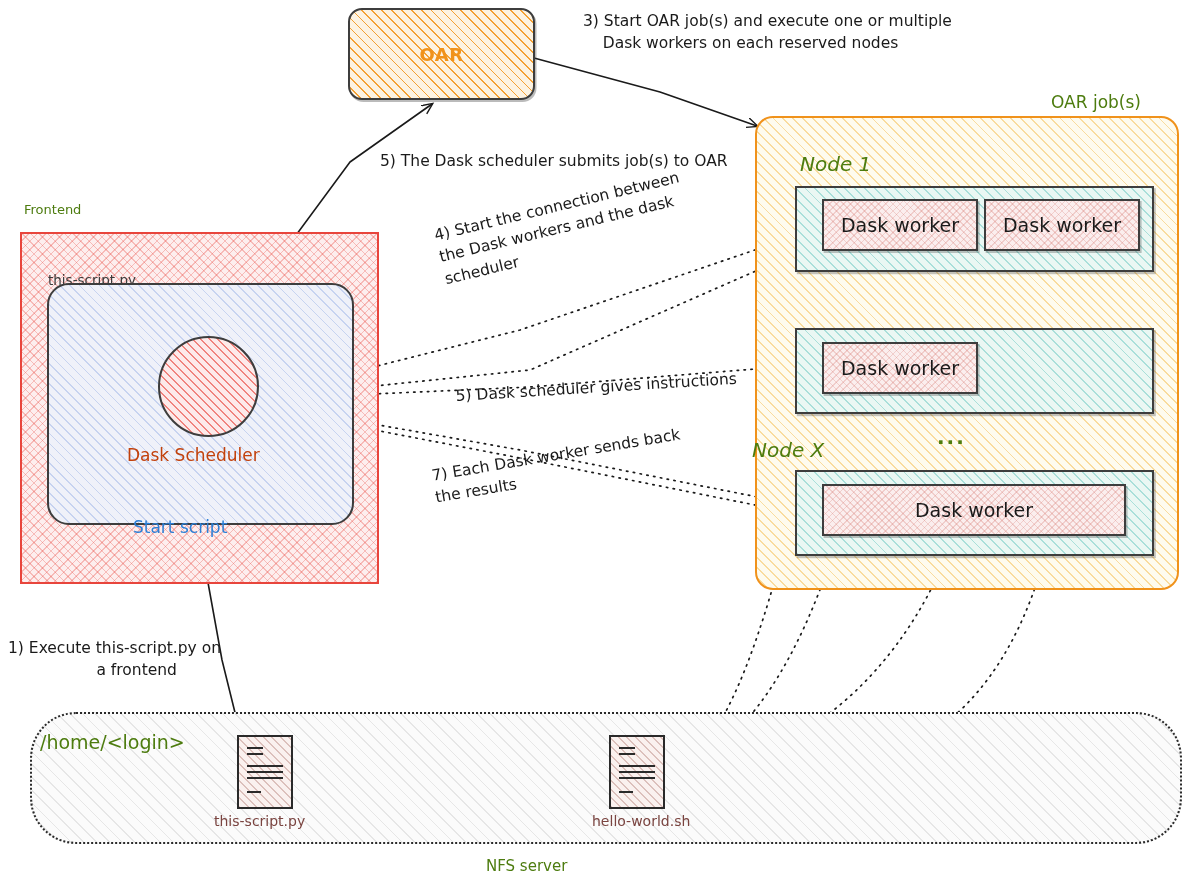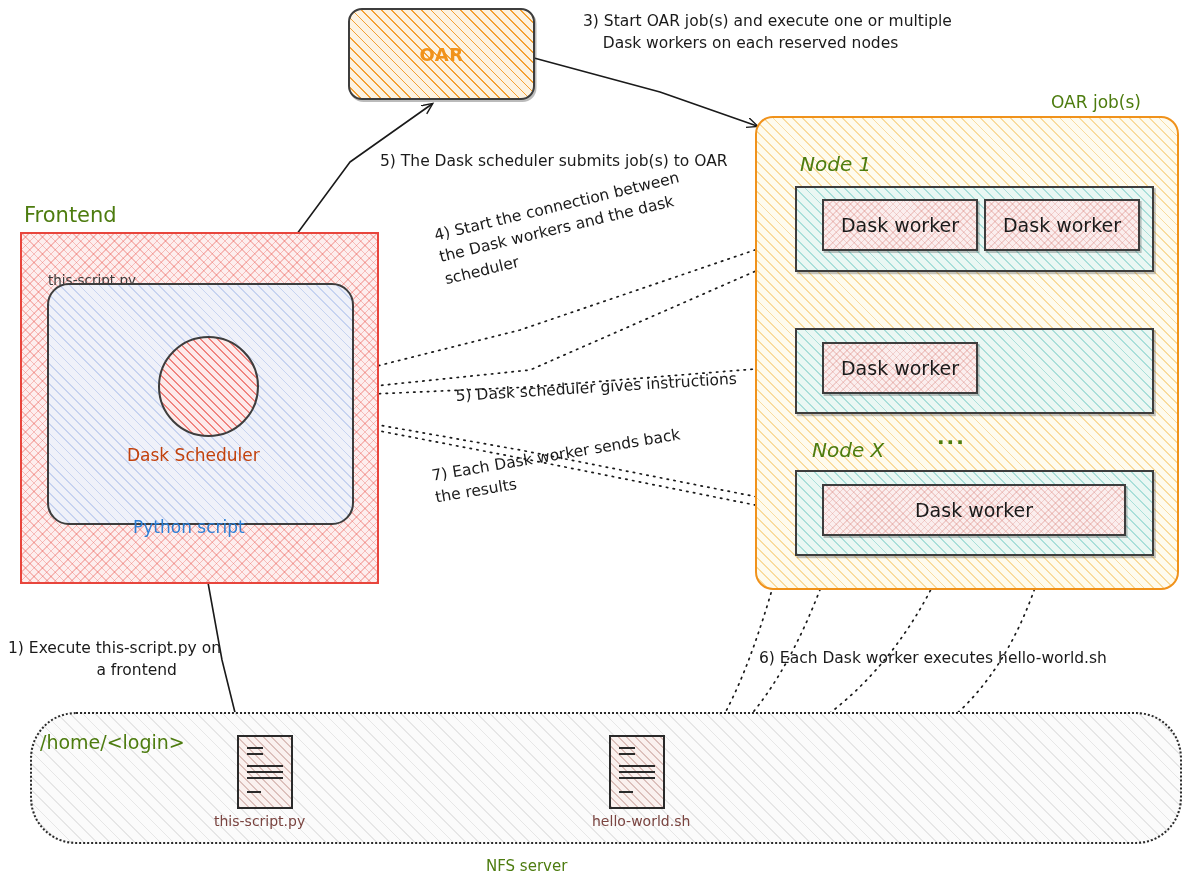--- a/index.html
+++ b/index.html
@@ -42,21 +42,21 @@
     transform: translateY(-50%);
     width: 100%;
     text-align: center;
     font-size: 18px;
     font-weight: 700;
     color: #f0921b;
     letter-spacing: 0.5px;
   }
 
   
-  #frontend-label { left: 24px; top: 202px; font-size: 21px; }
+  #frontend-label { left: 24px; top: 202px; font-size: 13px; }
   #frontend-box {
     position: absolute;
     left: 20px; top: 232px;
     width: 355px; height: 348px;
     border: 2.2px solid #e8453c;
     background-color: #fdeeee;
     background-image:
       repeating-linear-gradient(45deg, rgba(232,69,60,0.30) 0 1.1px, rgba(0,0,0,0) 1.1px 6px),
       repeating-linear-gradient(-45deg, rgba(232,69,60,0.30) 0 1.1px, rgba(0,0,0,0) 1.1px 6px);
   }
@@ -214,37 +214,37 @@
   <div id="oar-box">
     <div id="oar-label">OAR</div>
   </div>
 
   <div class="lbl" id="frontend-label">Frontend</div>
   <div id="frontend-box"></div>
   <div class="lbl" id="script-label">this-script.py</div>
   <div id="python-box"></div>
   <div id="scheduler-circle"></div>
   <div class="lbl" id="scheduler-label">Dask Scheduler</div>
-  <div class="lbl" id="python-label">Python script</div>
+  <div class="lbl" id="python-label">Start script</div>
 
   <div class="lbl" id="oarjobs-title">OAR job(s)</div>
   <div id="oarjobs-box"></div>
 
   <div class="lbl node-label" style="left:800px; top:152px;">Node 1</div>
   <div class="node-box" style="left:795px; top:186px; width:355px; height:82px;"></div>
   <div class="worker-box" style="left:822px; top:199px; width:152px; height:48px;">Dask worker</div>
   <div class="worker-box" style="left:984px; top:199px; width:152px; height:48px;">Dask worker</div>
 
   <div class="lbl node-label" style="left:800px; top:294px;margin-top:40px;">Node 2</div>
   <div class="node-box" style="left:795px; top:328px; width:355px; height:82px;"></div>
   <div class="worker-box" style="left:822px; top:342px; width:152px; height:48px;">Dask worker</div>
 
   <div class="lbl" id="node-ellipsis">...</div>
 
-  <div class="lbl node-label" style="left:812px; top:438px;">Node X</div>
+  <div class="lbl node-label" style="left:752px; top:438px;">Node X</div>
   <div class="node-box" style="left:795px; top:470px; width:355px; height:82px;"></div>
   <div class="worker-box" style="left:822px; top:484px; width:300px; height:48px;">Dask worker</div>
 
   <div id="nfs-box"></div>
   <div class="lbl" id="home-label">/home/&lt;login&gt;</div>
 
   <div class="file-icon" style="left:237px; top:735px;">
     <div class="file-line" style="top:10px; width:16px;"></div>
     <div class="file-line" style="top:16px; width:16px;"></div>
     <div class="file-line" style="top:28px; width:36px;"></div>
@@ -270,15 +270,14 @@
     Dask workers on each reserved nodes</div>
   <div class="ann" id="ann2">5) The Dask scheduler submits job(s) to OAR</div>
   <div class="ann" id="ann4">4) Start the connection between
 the Dask workers and the dask
 scheduler</div>
   <div class="ann" id="ann5">5) Dask scheduler gives instructions</div>
   <div class="ann" id="ann7">7) Each Dask worker sends back
 the results</div>
   <div class="ann" id="ann1">1) Execute this-script.py on
          a frontend</div>
-  <div class="ann" id="ann6">6) Each Dask worker executes hello-world.sh</div>
 
 </div>
 
 </body></html>

